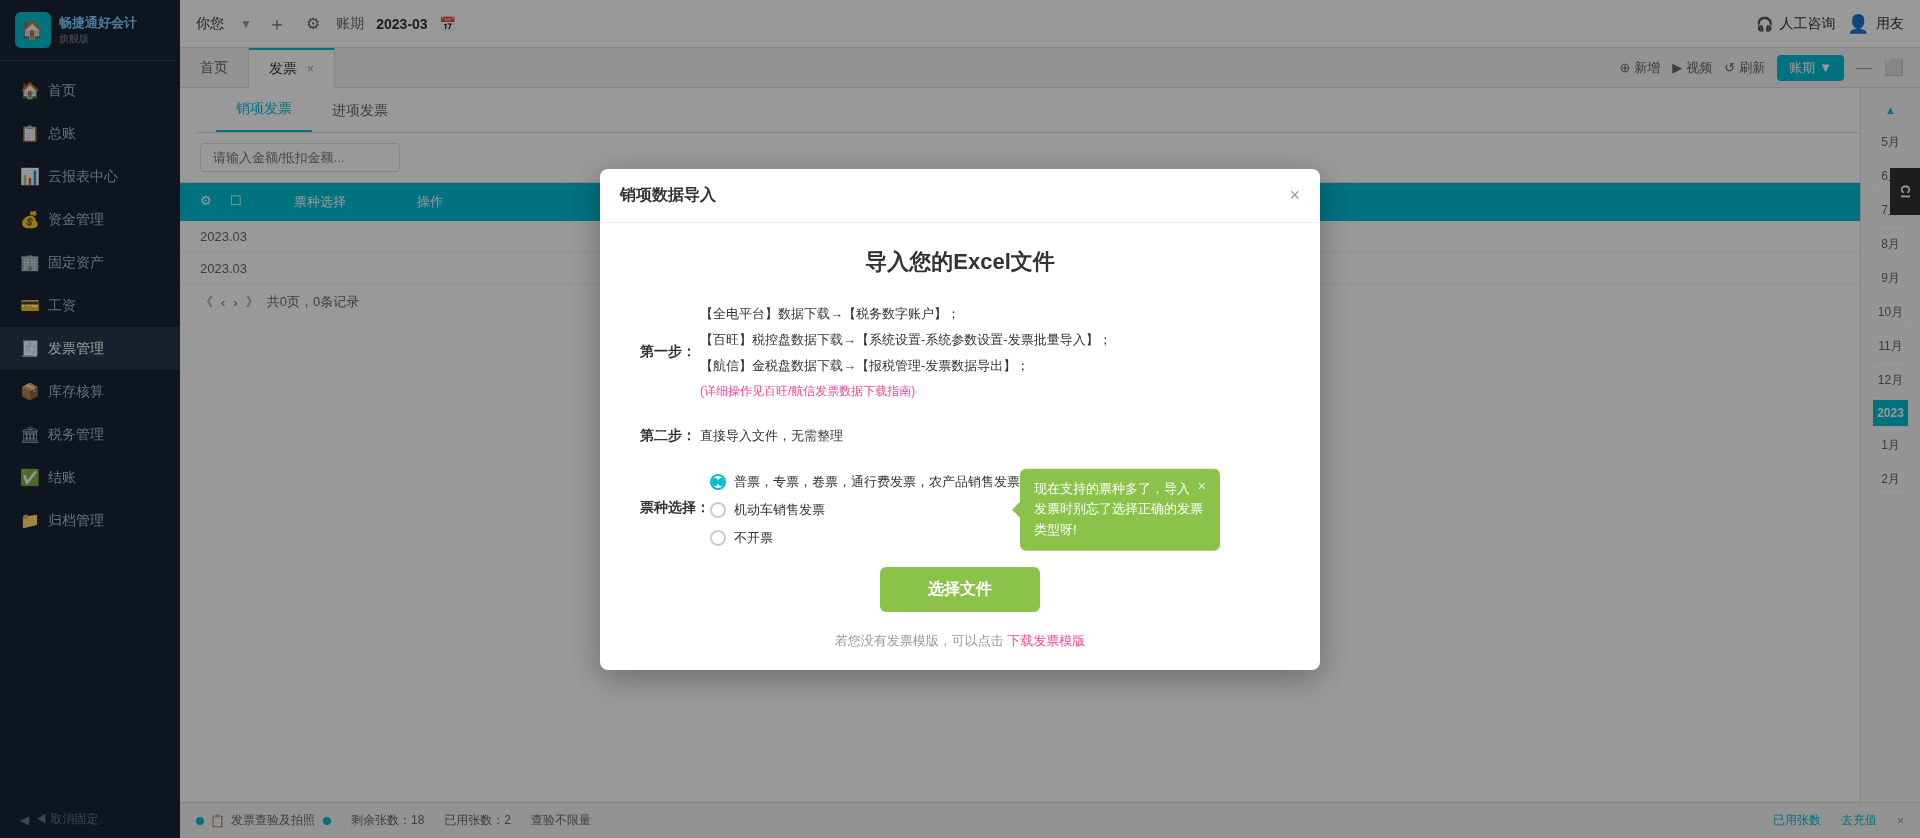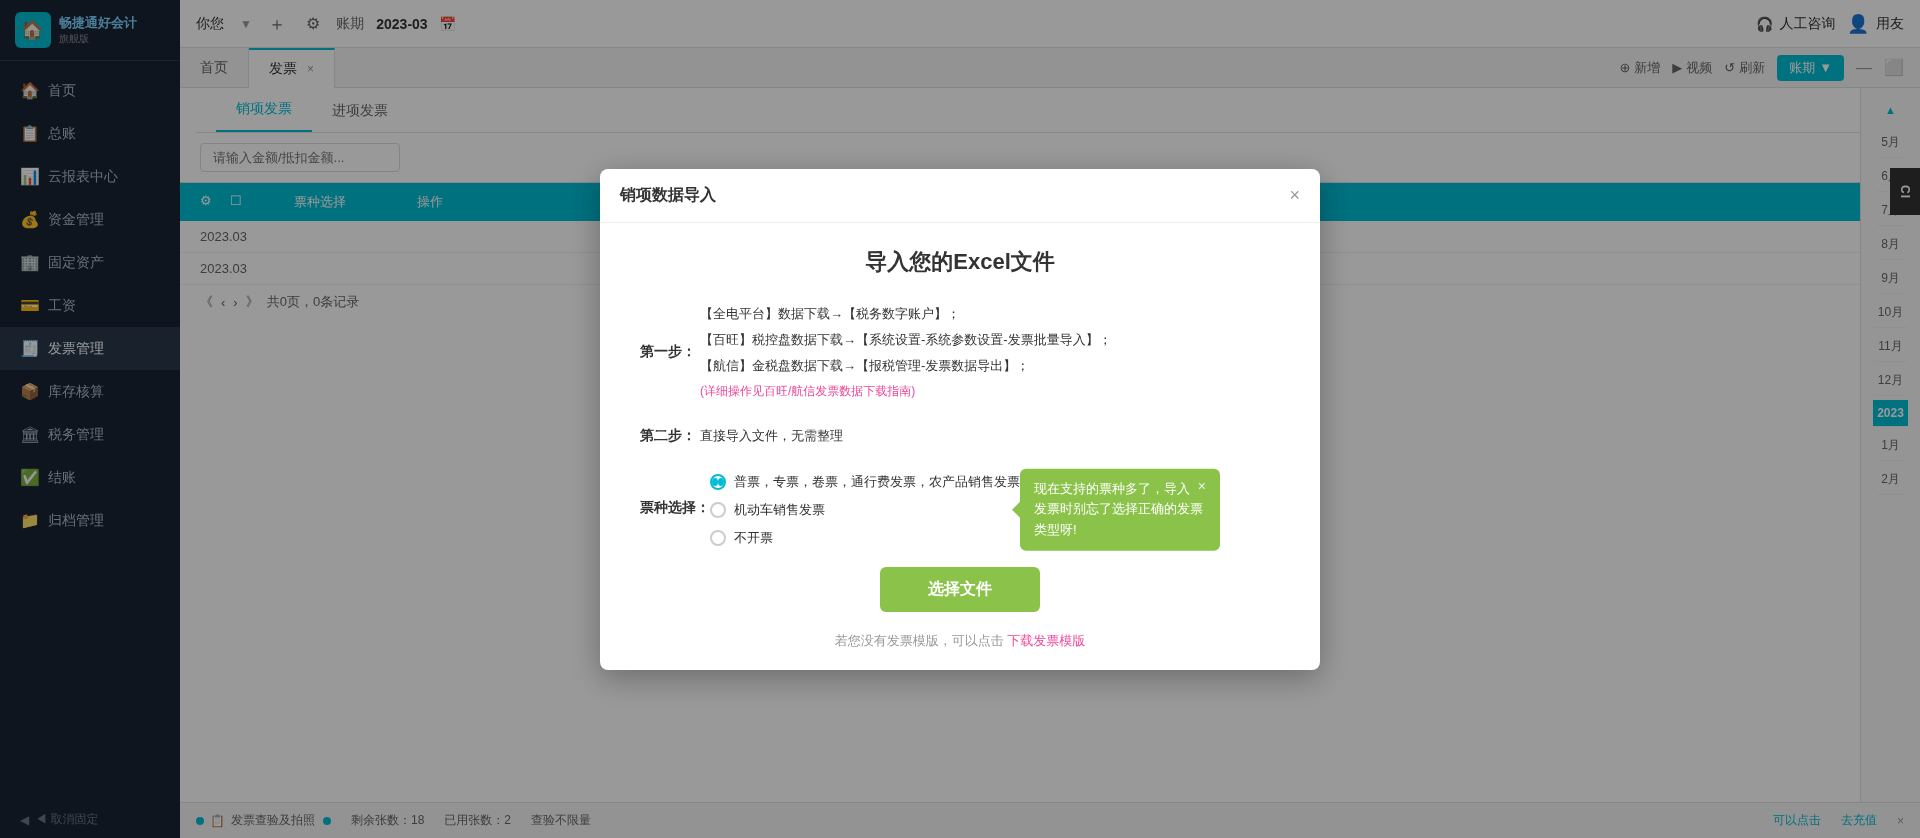--- a/index.html
+++ b/index.html
@@ -290,21 +290,21 @@
       <div class="statusbar-invoice">
         <span class="statusbar-dot"></span>
         <span>📋</span>
         <span>发票查验及拍照</span>
         <span style="width:8px;height:8px;background:#00bcd4;border-radius:50%;display:inline-block;margin-left:2px;"></span>
       </div>
       <span>剩余张数：18</span>
       <span>已用张数：2</span>
       <span>查验不限量</span>
       <div class="statusbar-spacer"></div>
-      <a class="statusbar-link">可以点击</a>
+      <a class="statusbar-link">已用张数</a>
       <a class="statusbar-link">去充值</a>
       <span class="statusbar-close">×</span>
     </div>
   </div>
 </div>
 
 <div class="overlay">
   <div class="dialog">
     <div class="dialog-header">
       <span class="dialog-title">销项数据导入</span>

